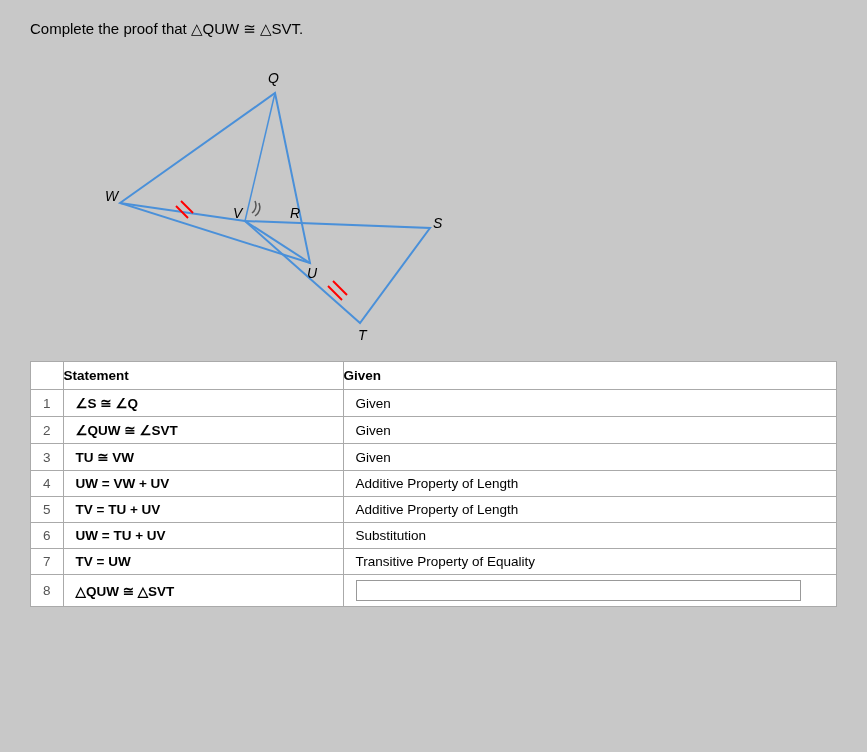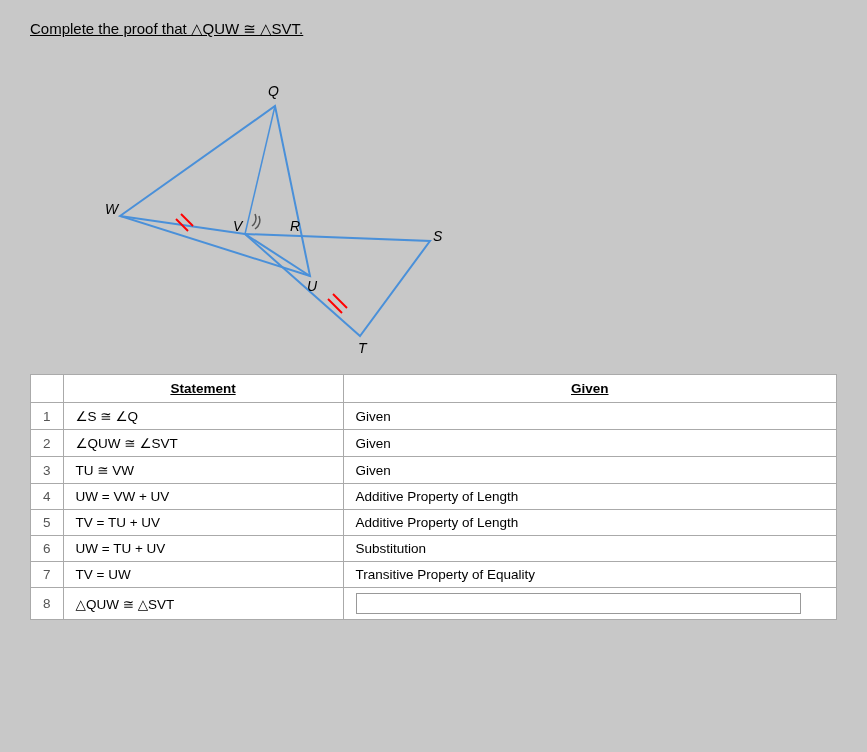--- a/index.html
+++ b/index.html
@@ -10,57 +10,56 @@
     body {
       font-family: Arial, sans-serif;
       background-color: #c8c8c8;
       width: 867px;
       min-height: 752px;
       padding: 20px 30px;
       color: #000;
     }
     .page-title {
       font-size: 15px;
-      margin-bottom: 28px;
+      margin-bottom: 15px;
       font-weight: normal;
-      text-decoration: underline;
     }
     .diagram-container {
       width: 100%;
       display: flex;
       justify-content: flex-start;
       margin-bottom: 18px;
       padding-left: 60px;
     }
     .proof-table {
       width: 100%;
       border-collapse: collapse;
       background: #fff;
       font-size: 13.5px;
     }
     .proof-table th {
       background: #fff;
       font-weight: bold;
-      text-align: center;
-      padding: 6px 8px;
+      text-align: left;
+      padding: 6px 0;
       border: 1px solid #aaa;
-      text-decoration: underline;
     }
     .proof-table td {
       padding: 5px 12px;
       border: 1px solid #aaa;
       vertical-align: middle;
     }
     .proof-table tr td:first-child {
       width: 30px;
       color: #555;
       text-align: center;
     }
     .proof-table tr td:nth-child(2) {
       width: 280px;
+      font-weight: bold;
     }
     .row-input {
       width: 95%;
       border: 1px solid #999;
       padding: 2px 4px;
       font-size: 13px;
       outline: none;
       background: #fff;
     }
     svg text {

